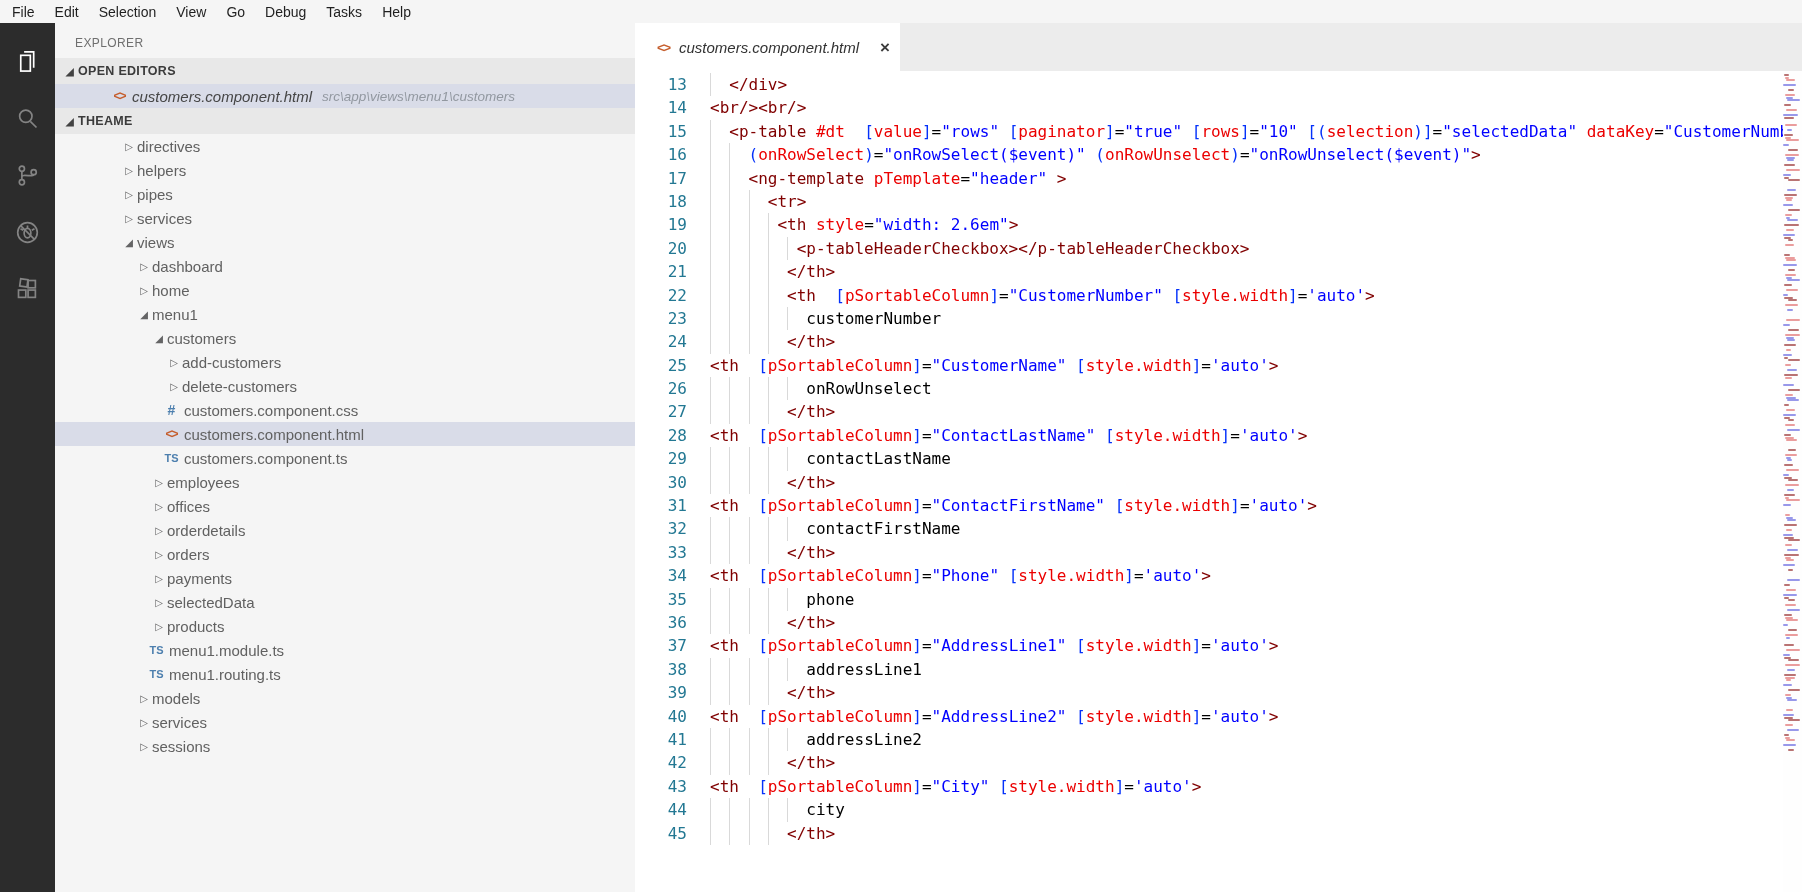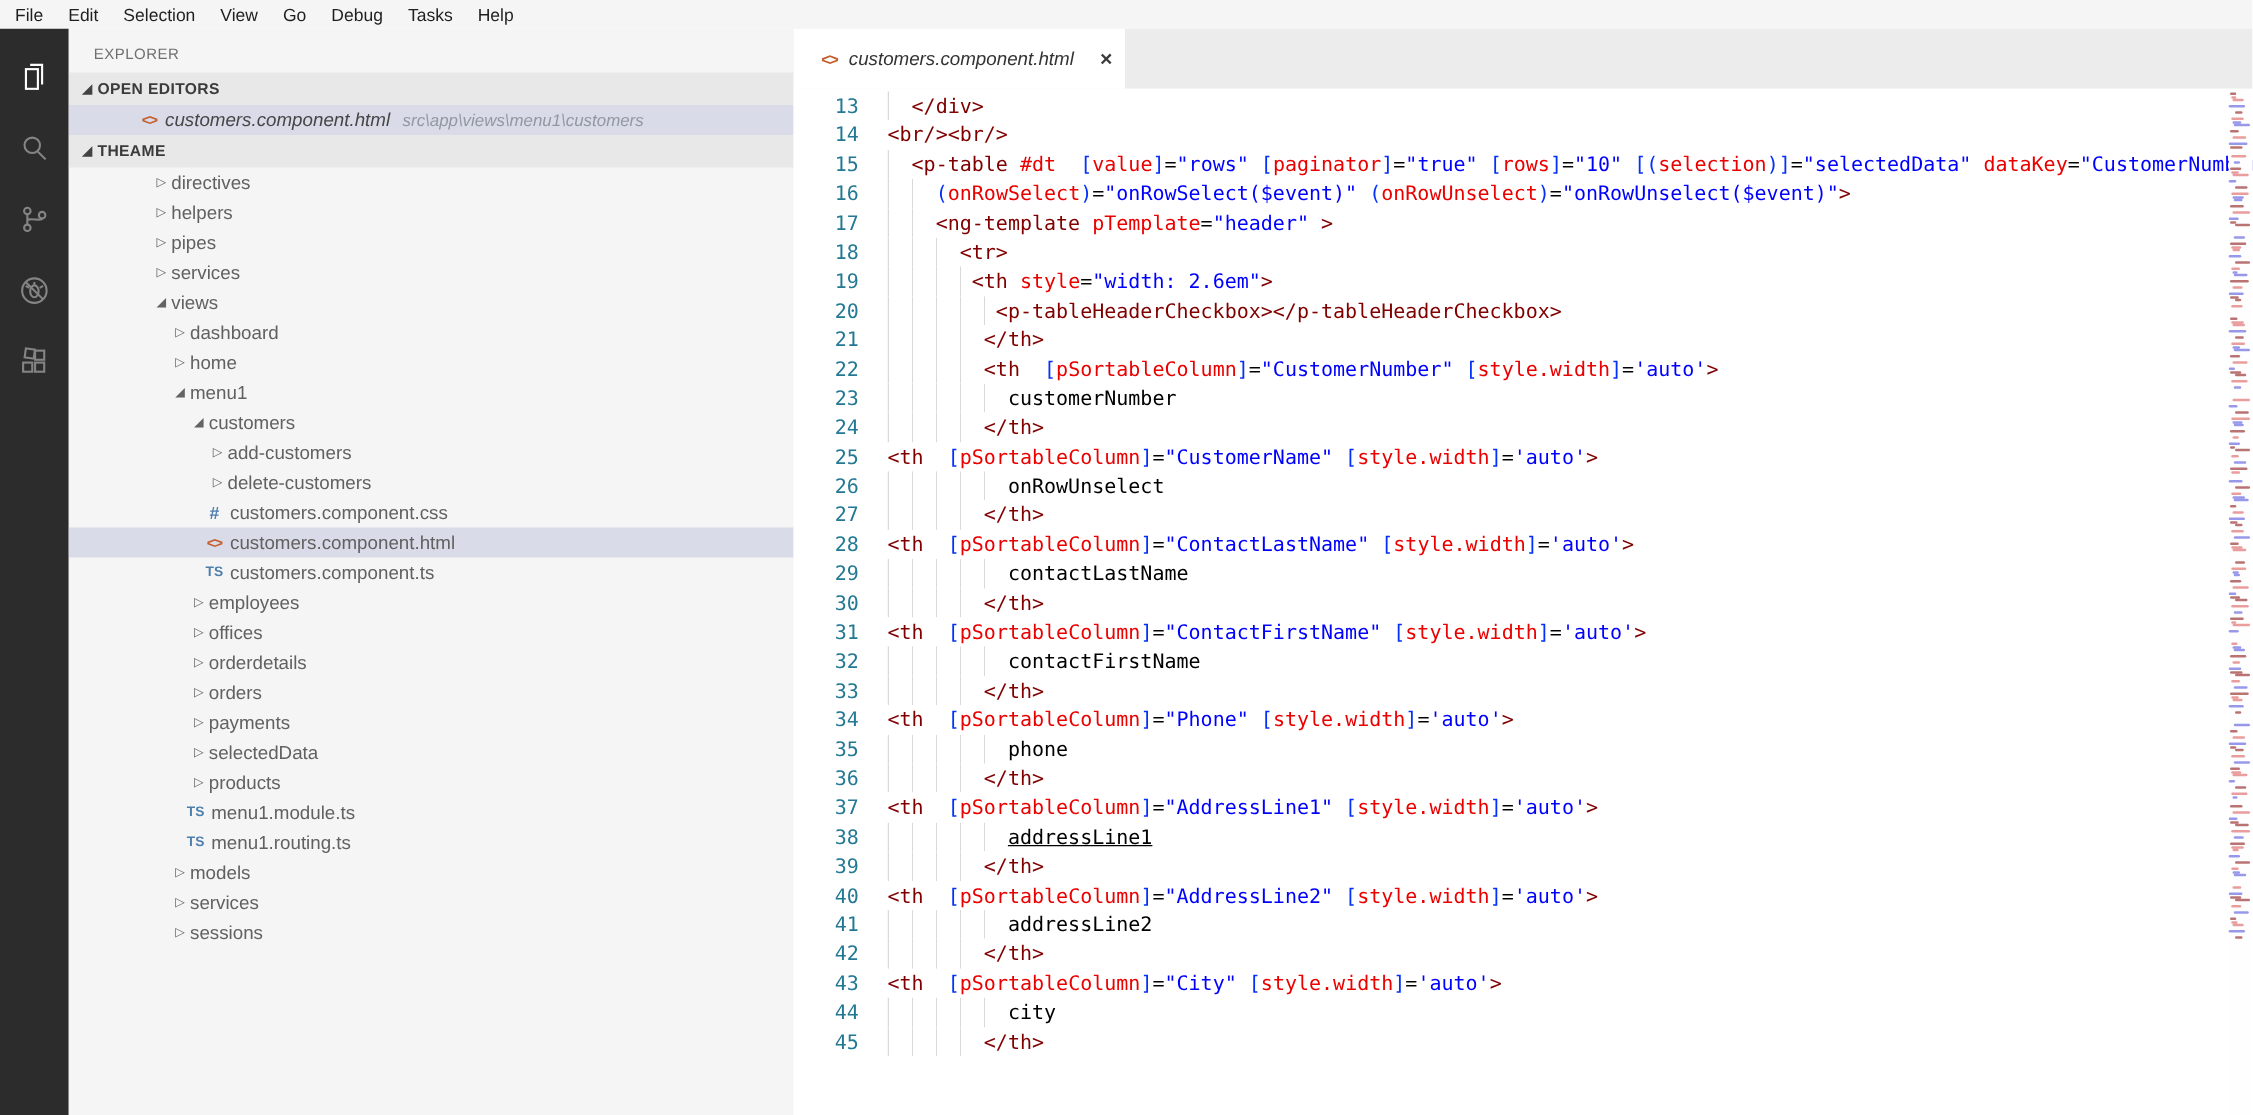--- a/index.html
+++ b/index.html
@@ -280,21 +280,21 @@
             <div class="cl"><span class="ln">28</span><span class="lnpad"></span><span class="cb"><span style="margin-left: 0ch;"><span class="tk-t">&lt;th</span><span class="tk-d">  </span><span class="tk-p">[</span><span class="tk-a">pSortableColumn</span><span class="tk-p">]</span><span class="tk-d">=</span><span class="tk-s">"ContactLastName"</span><span class="tk-d"> </span><span class="tk-p">[</span><span class="tk-a">style.width</span><span class="tk-p">]</span><span class="tk-d">=</span><span class="tk-s">'auto'</span><span class="tk-t">&gt;</span></span></span></div>
             <div class="cl"><span class="ln">29</span><span class="lnpad"></span><span class="cb"><span class="guides" style="width: 9.5ch;"></span><span style="margin-left: 10ch;"><span class="tk-d">contactLastName</span></span></span></div>
             <div class="cl"><span class="ln">30</span><span class="lnpad"></span><span class="cb"><span class="guides" style="width: 7.5ch;"></span><span style="margin-left: 8ch;"><span class="tk-t">&lt;/th&gt;</span></span></span></div>
             <div class="cl"><span class="ln">31</span><span class="lnpad"></span><span class="cb"><span style="margin-left: 0ch;"><span class="tk-t">&lt;th</span><span class="tk-d">  </span><span class="tk-p">[</span><span class="tk-a">pSortableColumn</span><span class="tk-p">]</span><span class="tk-d">=</span><span class="tk-s">"ContactFirstName"</span><span class="tk-d"> </span><span class="tk-p">[</span><span class="tk-a">style.width</span><span class="tk-p">]</span><span class="tk-d">=</span><span class="tk-s">'auto'</span><span class="tk-t">&gt;</span></span></span></div>
             <div class="cl"><span class="ln">32</span><span class="lnpad"></span><span class="cb"><span class="guides" style="width: 9.5ch;"></span><span style="margin-left: 10ch;"><span class="tk-d">contactFirstName</span></span></span></div>
             <div class="cl"><span class="ln">33</span><span class="lnpad"></span><span class="cb"><span class="guides" style="width: 7.5ch;"></span><span style="margin-left: 8ch;"><span class="tk-t">&lt;/th&gt;</span></span></span></div>
             <div class="cl"><span class="ln">34</span><span class="lnpad"></span><span class="cb"><span style="margin-left: 0ch;"><span class="tk-t">&lt;th</span><span class="tk-d">  </span><span class="tk-p">[</span><span class="tk-a">pSortableColumn</span><span class="tk-p">]</span><span class="tk-d">=</span><span class="tk-s">"Phone"</span><span class="tk-d"> </span><span class="tk-p">[</span><span class="tk-a">style.width</span><span class="tk-p">]</span><span class="tk-d">=</span><span class="tk-s">'auto'</span><span class="tk-t">&gt;</span></span></span></div>
             <div class="cl"><span class="ln">35</span><span class="lnpad"></span><span class="cb"><span class="guides" style="width: 9.5ch;"></span><span style="margin-left: 10ch;"><span class="tk-d">phone</span></span></span></div>
             <div class="cl"><span class="ln">36</span><span class="lnpad"></span><span class="cb"><span class="guides" style="width: 7.5ch;"></span><span style="margin-left: 8ch;"><span class="tk-t">&lt;/th&gt;</span></span></span></div>
             <div class="cl"><span class="ln">37</span><span class="lnpad"></span><span class="cb"><span style="margin-left: 0ch;"><span class="tk-t">&lt;th</span><span class="tk-d">  </span><span class="tk-p">[</span><span class="tk-a">pSortableColumn</span><span class="tk-p">]</span><span class="tk-d">=</span><span class="tk-s">"AddressLine1"</span><span class="tk-d"> </span><span class="tk-p">[</span><span class="tk-a">style.width</span><span class="tk-p">]</span><span class="tk-d">=</span><span class="tk-s">'auto'</span><span class="tk-t">&gt;</span></span></span></div>
-            <div class="cl"><span class="ln">38</span><span class="lnpad"></span><span class="cb"><span class="guides" style="width: 9.5ch;"></span><span style="margin-left: 10ch; text-decoration: underline;"><span class="tk-d">addressLine1</span></span></span></div>
+            <div class="cl"><span class="ln">38</span><span class="lnpad"></span><span class="cb"><span class="guides" style="width: 9.5ch;"></span><span style="margin-left: 10ch;"><span class="tk-d">addressLine1</span></span></span></div>
             <div class="cl"><span class="ln">39</span><span class="lnpad"></span><span class="cb"><span class="guides" style="width: 7.5ch;"></span><span style="margin-left: 8ch;"><span class="tk-t">&lt;/th&gt;</span></span></span></div>
             <div class="cl"><span class="ln">40</span><span class="lnpad"></span><span class="cb"><span style="margin-left: 0ch;"><span class="tk-t">&lt;th</span><span class="tk-d">  </span><span class="tk-p">[</span><span class="tk-a">pSortableColumn</span><span class="tk-p">]</span><span class="tk-d">=</span><span class="tk-s">"AddressLine2"</span><span class="tk-d"> </span><span class="tk-p">[</span><span class="tk-a">style.width</span><span class="tk-p">]</span><span class="tk-d">=</span><span class="tk-s">'auto'</span><span class="tk-t">&gt;</span></span></span></div>
             <div class="cl"><span class="ln">41</span><span class="lnpad"></span><span class="cb"><span class="guides" style="width: 9.5ch;"></span><span style="margin-left: 10ch;"><span class="tk-d">addressLine2</span></span></span></div>
             <div class="cl"><span class="ln">42</span><span class="lnpad"></span><span class="cb"><span class="guides" style="width: 7.5ch;"></span><span style="margin-left: 8ch;"><span class="tk-t">&lt;/th&gt;</span></span></span></div>
             <div class="cl"><span class="ln">43</span><span class="lnpad"></span><span class="cb"><span style="margin-left: 0ch;"><span class="tk-t">&lt;th</span><span class="tk-d">  </span><span class="tk-p">[</span><span class="tk-a">pSortableColumn</span><span class="tk-p">]</span><span class="tk-d">=</span><span class="tk-s">"City"</span><span class="tk-d"> </span><span class="tk-p">[</span><span class="tk-a">style.width</span><span class="tk-p">]</span><span class="tk-d">=</span><span class="tk-s">'auto'</span><span class="tk-t">&gt;</span></span></span></div>
             <div class="cl"><span class="ln">44</span><span class="lnpad"></span><span class="cb"><span class="guides" style="width: 9.5ch;"></span><span style="margin-left: 10ch;"><span class="tk-d">city</span></span></span></div>
             <div class="cl"><span class="ln">45</span><span class="lnpad"></span><span class="cb"><span class="guides" style="width: 7.5ch;"></span><span style="margin-left: 8ch;"><span class="tk-t">&lt;/th&gt;</span></span></span></div>
           </div>
         <div class="minimap" id="minimap">
             <div class="mm-seg" style="top: 3px; left: 1px; width: 5px; background: rgba(128, 0, 0, 0.55);"></div>

